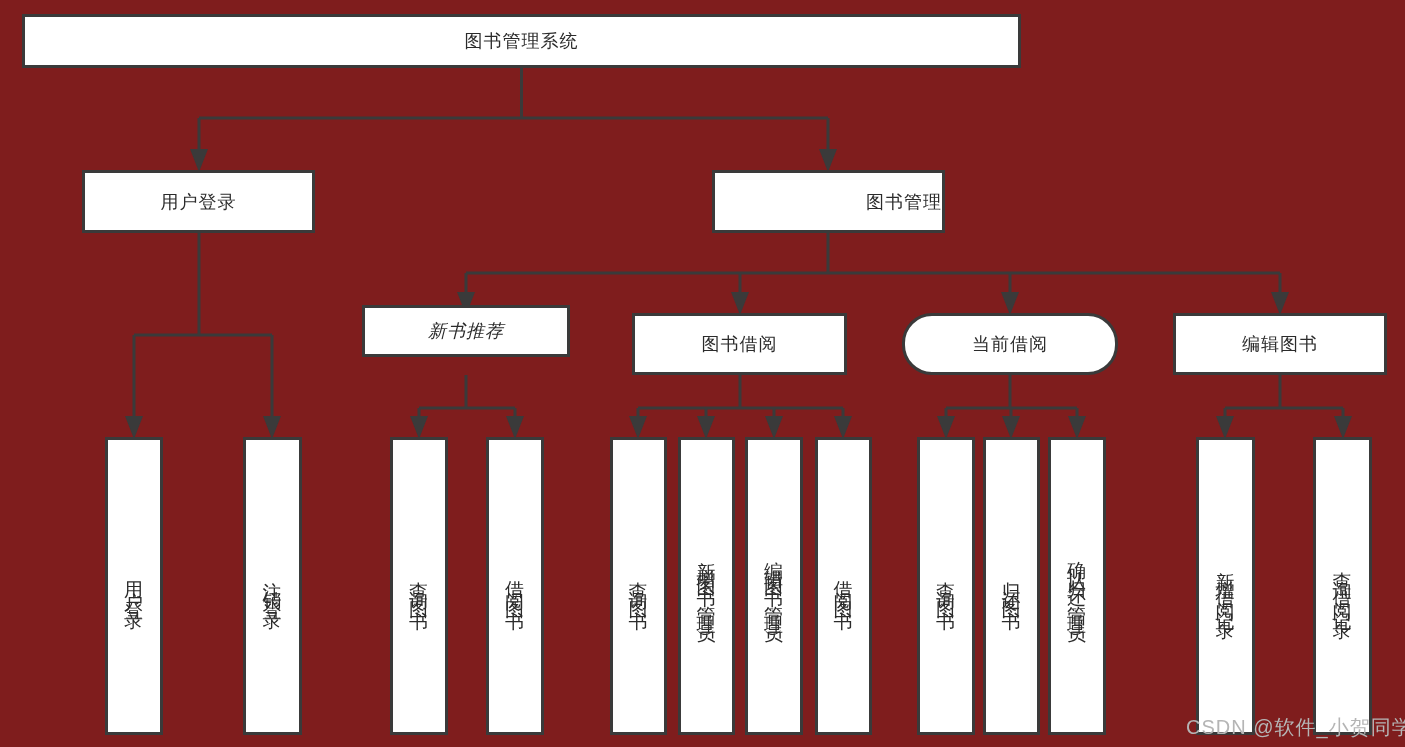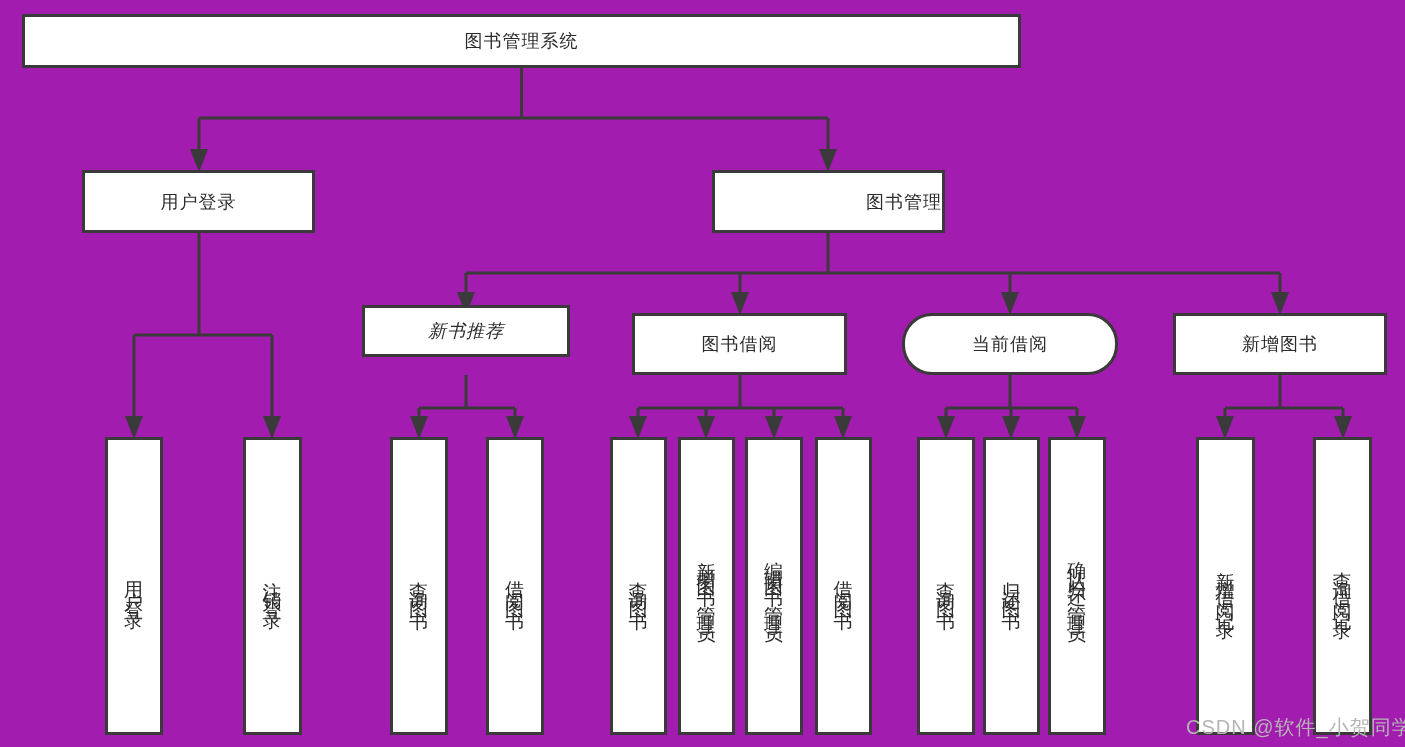--- a/index.html
+++ b/index.html
@@ -1,20 +1,20 @@
 <!DOCTYPE html>
 <html><head>
 <meta charset="utf-8">
 <style>
   html, body { margin: 0; padding: 0; background: #ffffff; }
   .canvas {
     position: relative;
     width: 1405px;
     height: 747px;
-    background: #a21caf;
+    background: #7f1d1d;
     font-family: "Liberation Sans", sans-serif;
     overflow: hidden;
   }
   .wires {
     position: absolute;
     left: 0; top: 0;
     width: 1405px; height: 747px;
     z-index: 1;
   }
   .node {
@@ -120,21 +120,21 @@
   <div class="node" style="left:362px; top:305px; width:208px; height:52px;font-style:italic;">
     <span>新书推荐</span>
   </div>
   <div class="node" style="left:632px; top:313px; width:215px; height:62px;">
     <span>图书借阅</span>
   </div>
   <div class="node" style="left:902px; top:313px; width:216px; height:62px;border-radius:30px;">
     <span>当前借阅</span>
   </div>
   <div class="node" style="left:1173px; top:313px; width:214px; height:62px;">
-    <span>新增图书</span>
+    <span>编辑图书</span>
   </div>
 
   <div class="leaf" style="left:105px; top:437px; width:58px; height:298px;">
     <span class="vtext">用户登录</span>
   </div>
   <div class="leaf" style="left:243px; top:437px; width:59px; height:298px;">
     <span class="vtext">注销登录</span>
   </div>
 
   <div class="leaf" style="left:390px; top:437px; width:58px; height:298px;">

